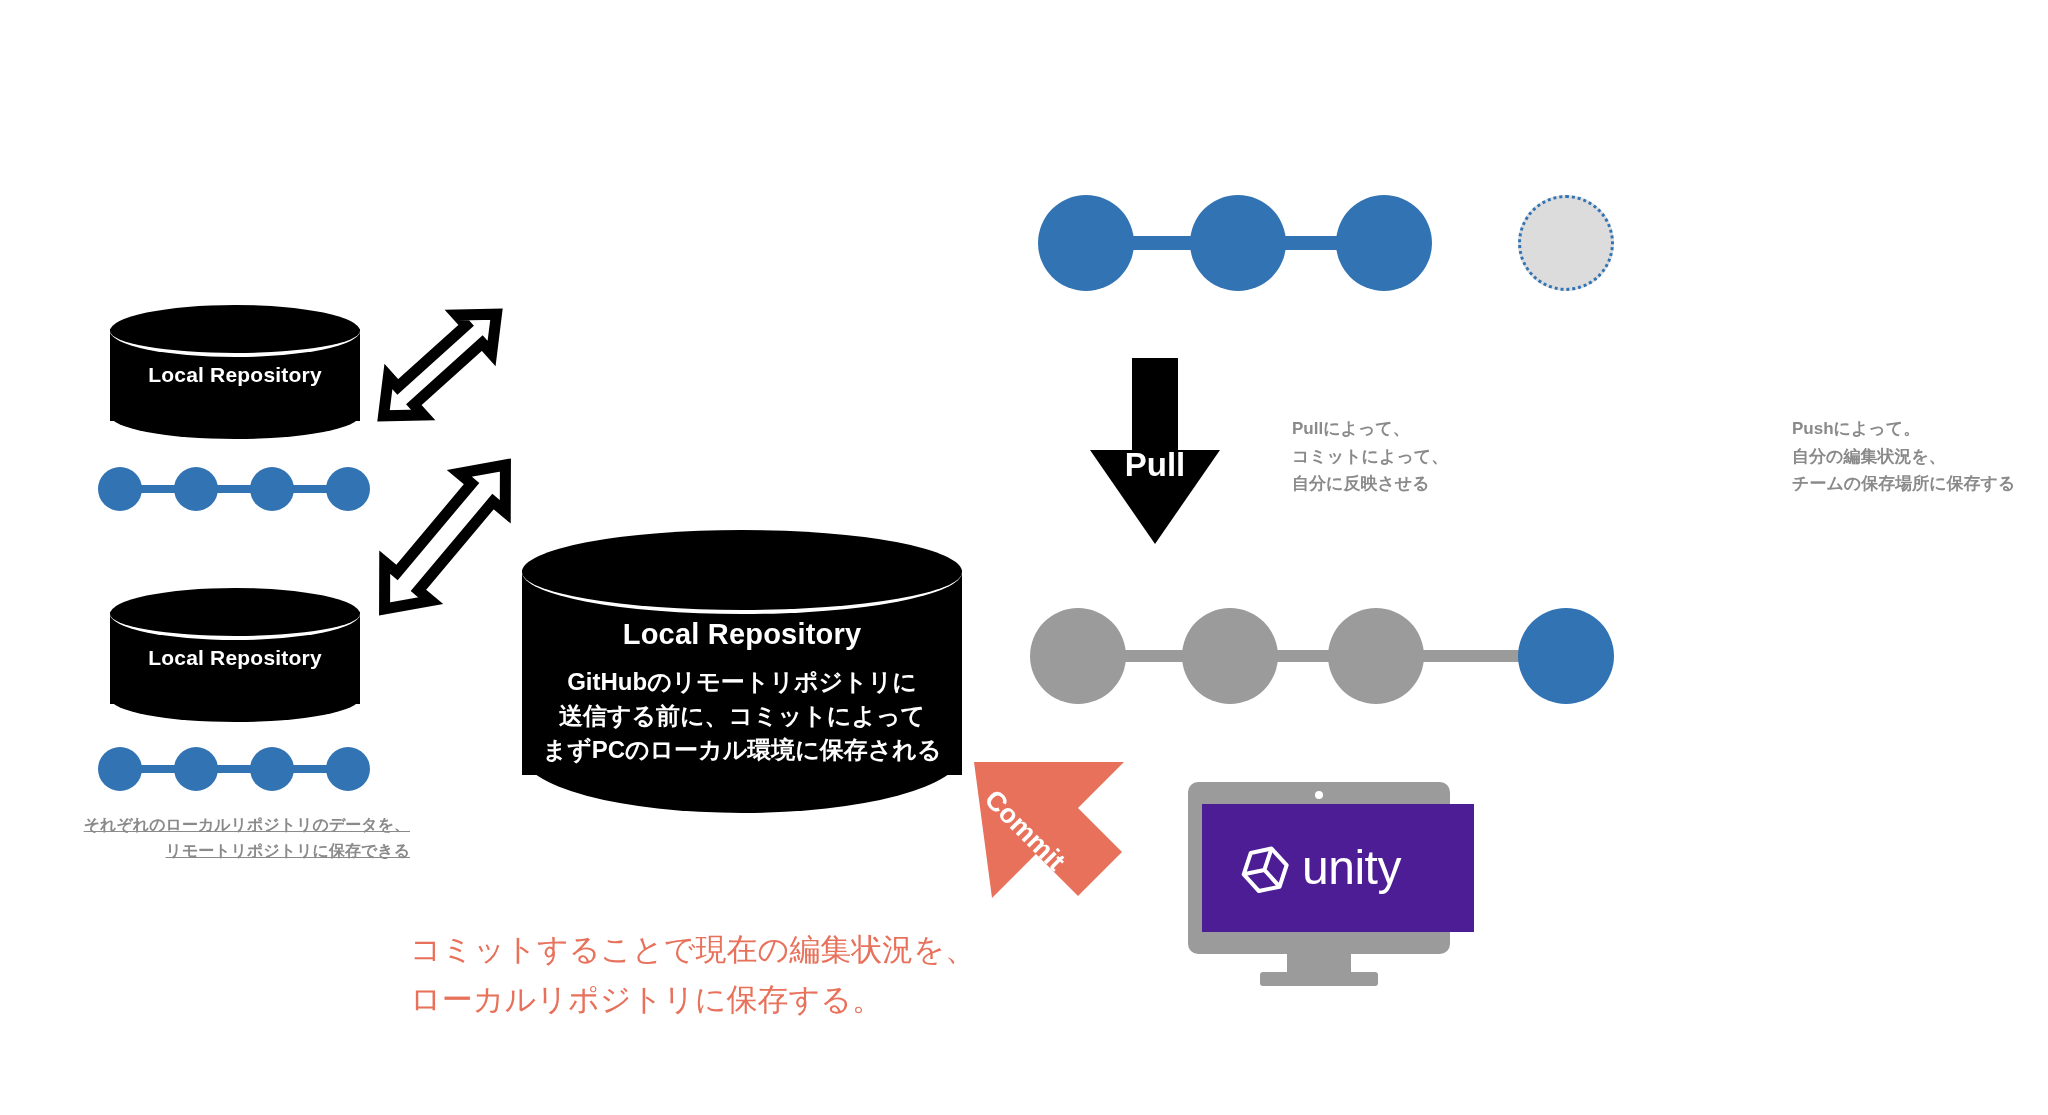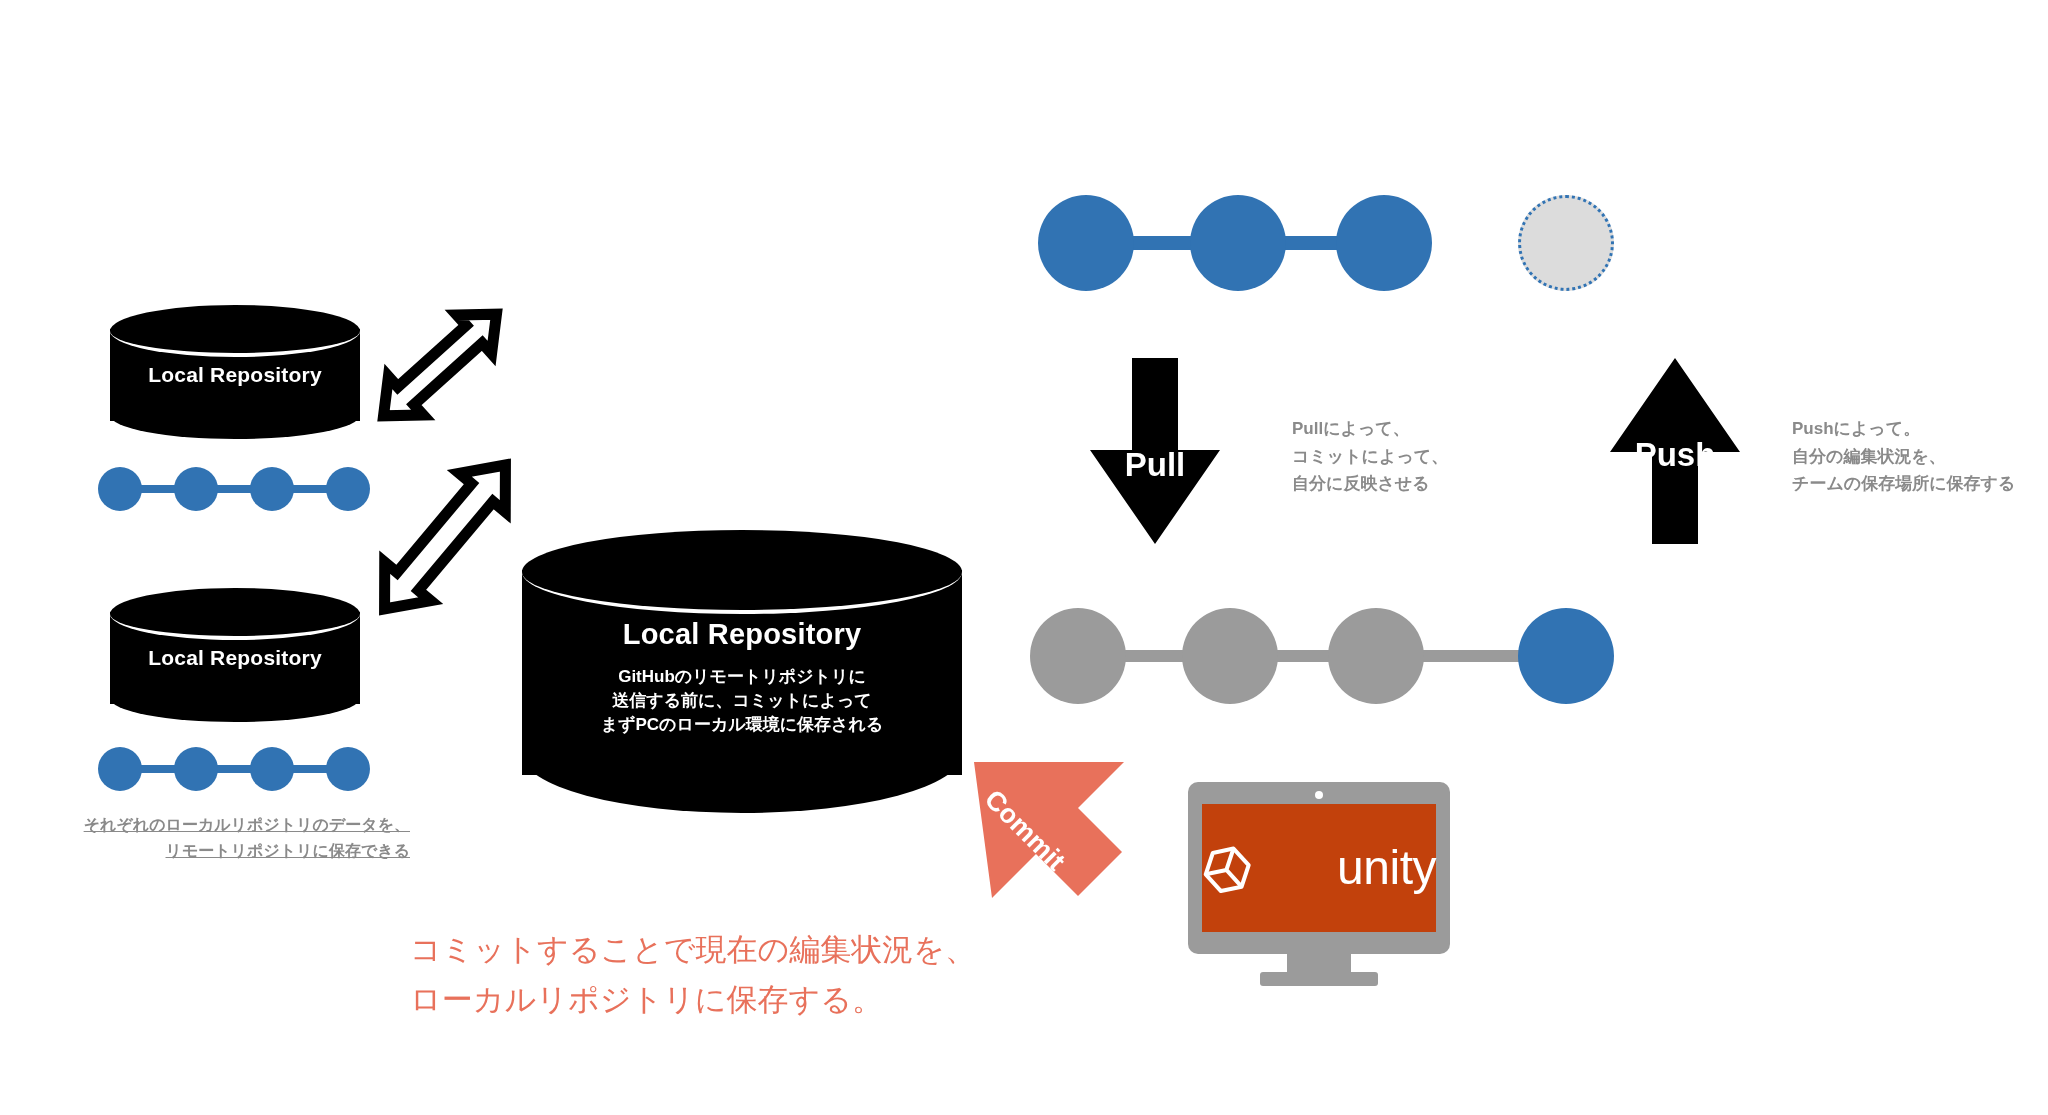--- a/index.html
+++ b/index.html
@@ -141,25 +141,26 @@
     position: absolute;
     width: 8px; height: 8px;
     border-radius: 50%;
     background: #ffffff;
     left: 50%;
     transform: translateX(-50%);
     top: 9px;
   }
   #monitor-screen {
     position: absolute;
-    background: #c2410c;
+    background: #4c1d95;
     display: flex;
     align-items: center;
-    justify-content: space-between;
+    justify-content: flex-start;
     gap: 10px;
+    padding-left: 38px;
   }
   #monitor-stand-neck {
     position: absolute;
     background: #9b9b9b;
   }
   #monitor-stand-base {
     position: absolute;
     background: #9b9b9b;
     border-radius: 3px;
   }
@@ -225,21 +226,21 @@
     </g>
   </svg>
 
 
   <div class="cylinder" style="left:522px; top:530px; width:440px; height:290px;">
     <div class="cyl-body" style="top:40px; height:205px;"></div>
     <div class="cyl-bottom" style="top:165px; height:118px;"></div>
     <div class="cyl-top" style="top:0px;   height:80px;"></div>
     <div class="cyl-text" style="top:88px;">
       <div class="cyl-title" style="font-size:29px; margin-bottom:14px;">Local Repository</div>
-      <div class="cyl-sub" style="font-size:17px; white-space:pre-line;">GitHubのリモートリポジトリに
+      <div class="cyl-sub" style="font-size:24px; white-space:pre-line;">GitHubのリモートリポジトリに
 送信する前に、コミットによって
 まずPCのローカル環境に保存される</div>
     </div>
   </div>
 
   <div class="graph" style="left:1038px; top:195px; width:680px; height:96px;">
     <div class="graph-line" style="left:50px; width:294px; height:14px; background:#3173b3;"></div>
     <div class="node blue" style="left:0px;   width:96px; height:96px;"></div>
     <div class="node blue" style="left:152px; width:96px; height:96px;"></div>
     <div class="node blue" style="left:298px; width:96px; height:96px;"></div>
@@ -258,26 +259,20 @@
     <svg width="130" height="186" viewBox="0 0 130 186" aria-hidden="true">
       <path d="M 42 0 L 88 0 L 88 92 L 130 92 L 65 186 L 0 92 L 42 92 Z" fill="#000000"></path>
     </svg>
     <div class="ba-label" style="top:88px; font-size:33px;">Pull</div>
   </div>
 
   <div class="caption" style="left:1292px; top:415px; width:330px; font-size:17px;">Pullによって、
 コミットによって、
 自分に反映させる</div>
 
-  <div class="block-arrow" style="left:1610px; top:358px; width:130px; height:186px;">
-    <svg width="130" height="186" viewBox="0 0 130 186" aria-hidden="true">
-      <path d="M 65 0 L 130 94 L 88 94 L 88 186 L 42 186 L 42 94 L 0 94 Z" fill="#000000"></path>
-    </svg>
-    <div class="ba-label" style="top:78px; font-size:33px;">Push</div>
-  </div>
 
   <div class="caption" style="left:1792px; top:415px; width:330px; font-size:17px;">Pushによって。
 自分の編集状況を、
 チームの保存場所に保存する</div>
 
   <div id="commit-arrow-wrap" style="left:966px; top:756px; width:180px; height:158px;">
     <svg width="180" height="158" viewBox="0 0 180 158" aria-hidden="true">
 
       <path d="M 8 6 L 158 6 L 112 52 L 156 96 L 112 140 L 70 98 L 26 142 Z" fill="#e8715b"></path>
     </svg>

